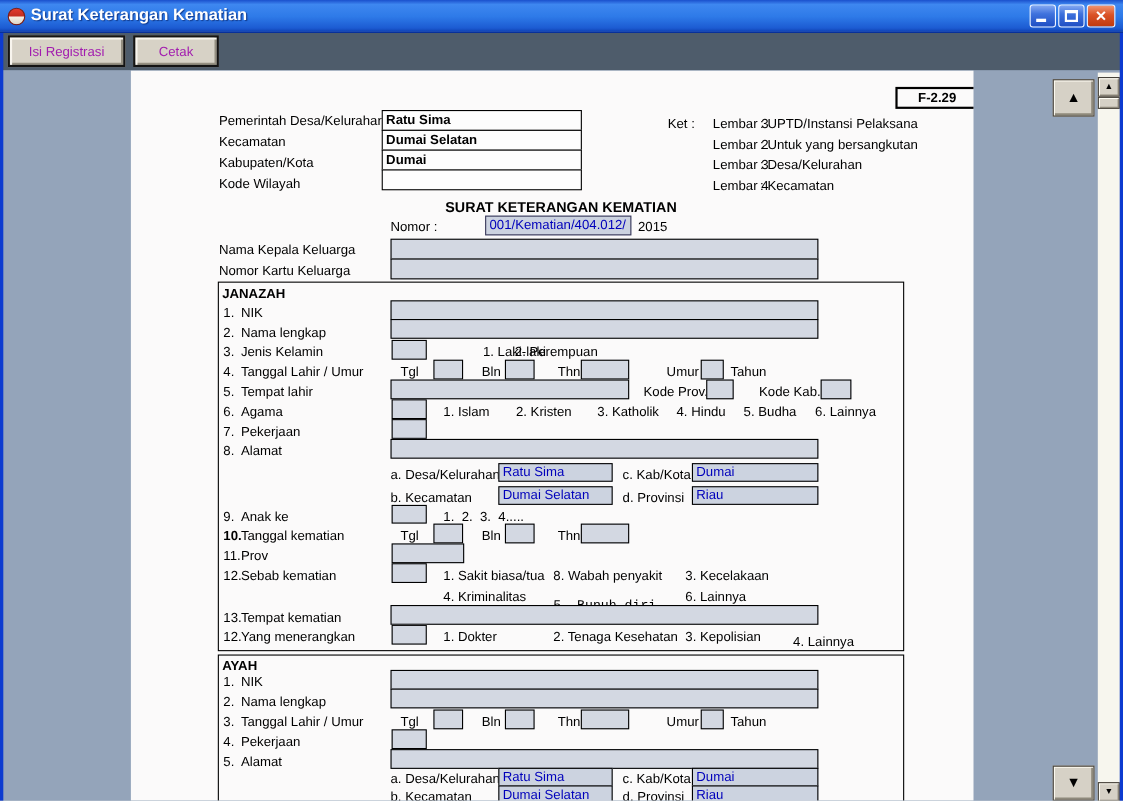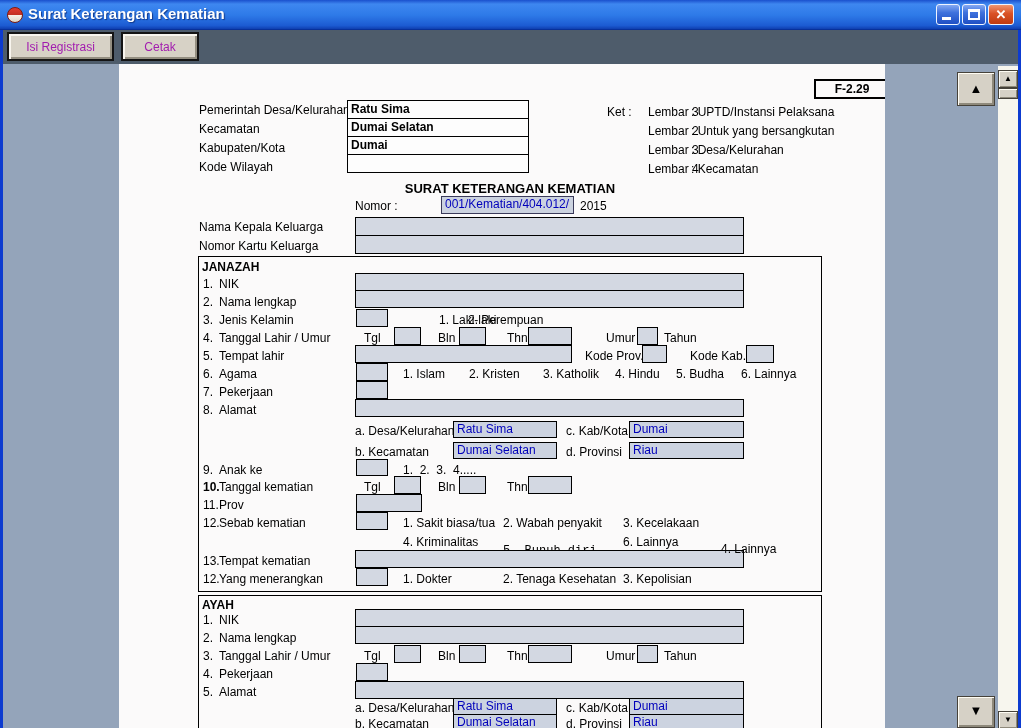--- a/index.html
+++ b/index.html
@@ -199,37 +199,37 @@
       <div class="abs inbox" style="left:409px;top:412px;width:44px;height:18px;"></div>
 
       <div class="abs lbl" style="left:84px;top:434px;">11.</div>
       <div class="abs lbl" style="left:100px;top:434px;">Prov</div>
       <div class="abs inbox" style="left:237px;top:430px;width:66px;height:18px;"></div>
 
       <div class="abs lbl" style="left:84px;top:452px;">12.</div>
       <div class="abs lbl" style="left:100px;top:452px;">Sebab kematian</div>
       <div class="abs inbox" style="left:237px;top:448px;width:32px;height:18px;"></div>
       <div class="abs lbl" style="left:284px;top:452px;">1. Sakit biasa/tua</div>
-      <div class="abs lbl" style="left:384px;top:452px;">2. Wabah penyakit</div>
+      <div class="abs lbl" style="left:384px;top:452px;">8. Wabah penyakit</div>
       <div class="abs lbl" style="left:504px;top:452px;">3. Kecelakaan</div>
       <div class="abs lbl" style="left:284px;top:471px;">4. Kriminalitas</div>
       <div class="abs lbl" style="left:384px;top:480px;font-family:Liberation Mono, monospace;">5. Bunuh diri</div>
       <div class="abs lbl" style="left:504px;top:471px;">6. Lainnya</div>
 
       <div class="abs lbl" style="left:84px;top:490px;">13.</div>
       <div class="abs lbl" style="left:100px;top:490px;">Tempat kematian</div>
       <div class="abs inbox" style="left:236px;top:486px;width:389px;height:18px;"></div>
 
       <div class="abs lbl" style="left:84px;top:508px;">12.</div>
       <div class="abs lbl" style="left:100px;top:508px;">Yang menerangkan</div>
       <div class="abs inbox" style="left:237px;top:504px;width:32px;height:18px;"></div>
       <div class="abs lbl" style="left:284px;top:508px;">1. Dokter</div>
       <div class="abs lbl" style="left:384px;top:508px;">2. Tenaga Kesehatan</div>
       <div class="abs lbl" style="left:504px;top:508px;">3. Kepolisian</div>
-      <div class="abs lbl" style="left:602px;top:478px;">4. Lainnya</div>
+      <div class="abs lbl" style="left:602px;top:512px;">4. Lainnya</div>
 
       <div class="abs secbox" style="left:79px;top:531px;width:624px;height:140px;"></div>
       <div class="abs lbl b" style="left:83px;top:534px;">AYAH</div>
 
       <div class="abs lbl" style="left:84px;top:549px;">1.</div>
       <div class="abs lbl" style="left:100px;top:549px;">NIK</div>
       <div class="abs inbox" style="left:236px;top:545px;width:389px;height:18px;"></div>
 
       <div class="abs lbl" style="left:84px;top:567px;">2.</div>
       <div class="abs lbl" style="left:100px;top:567px;">Nama lengkap</div>

